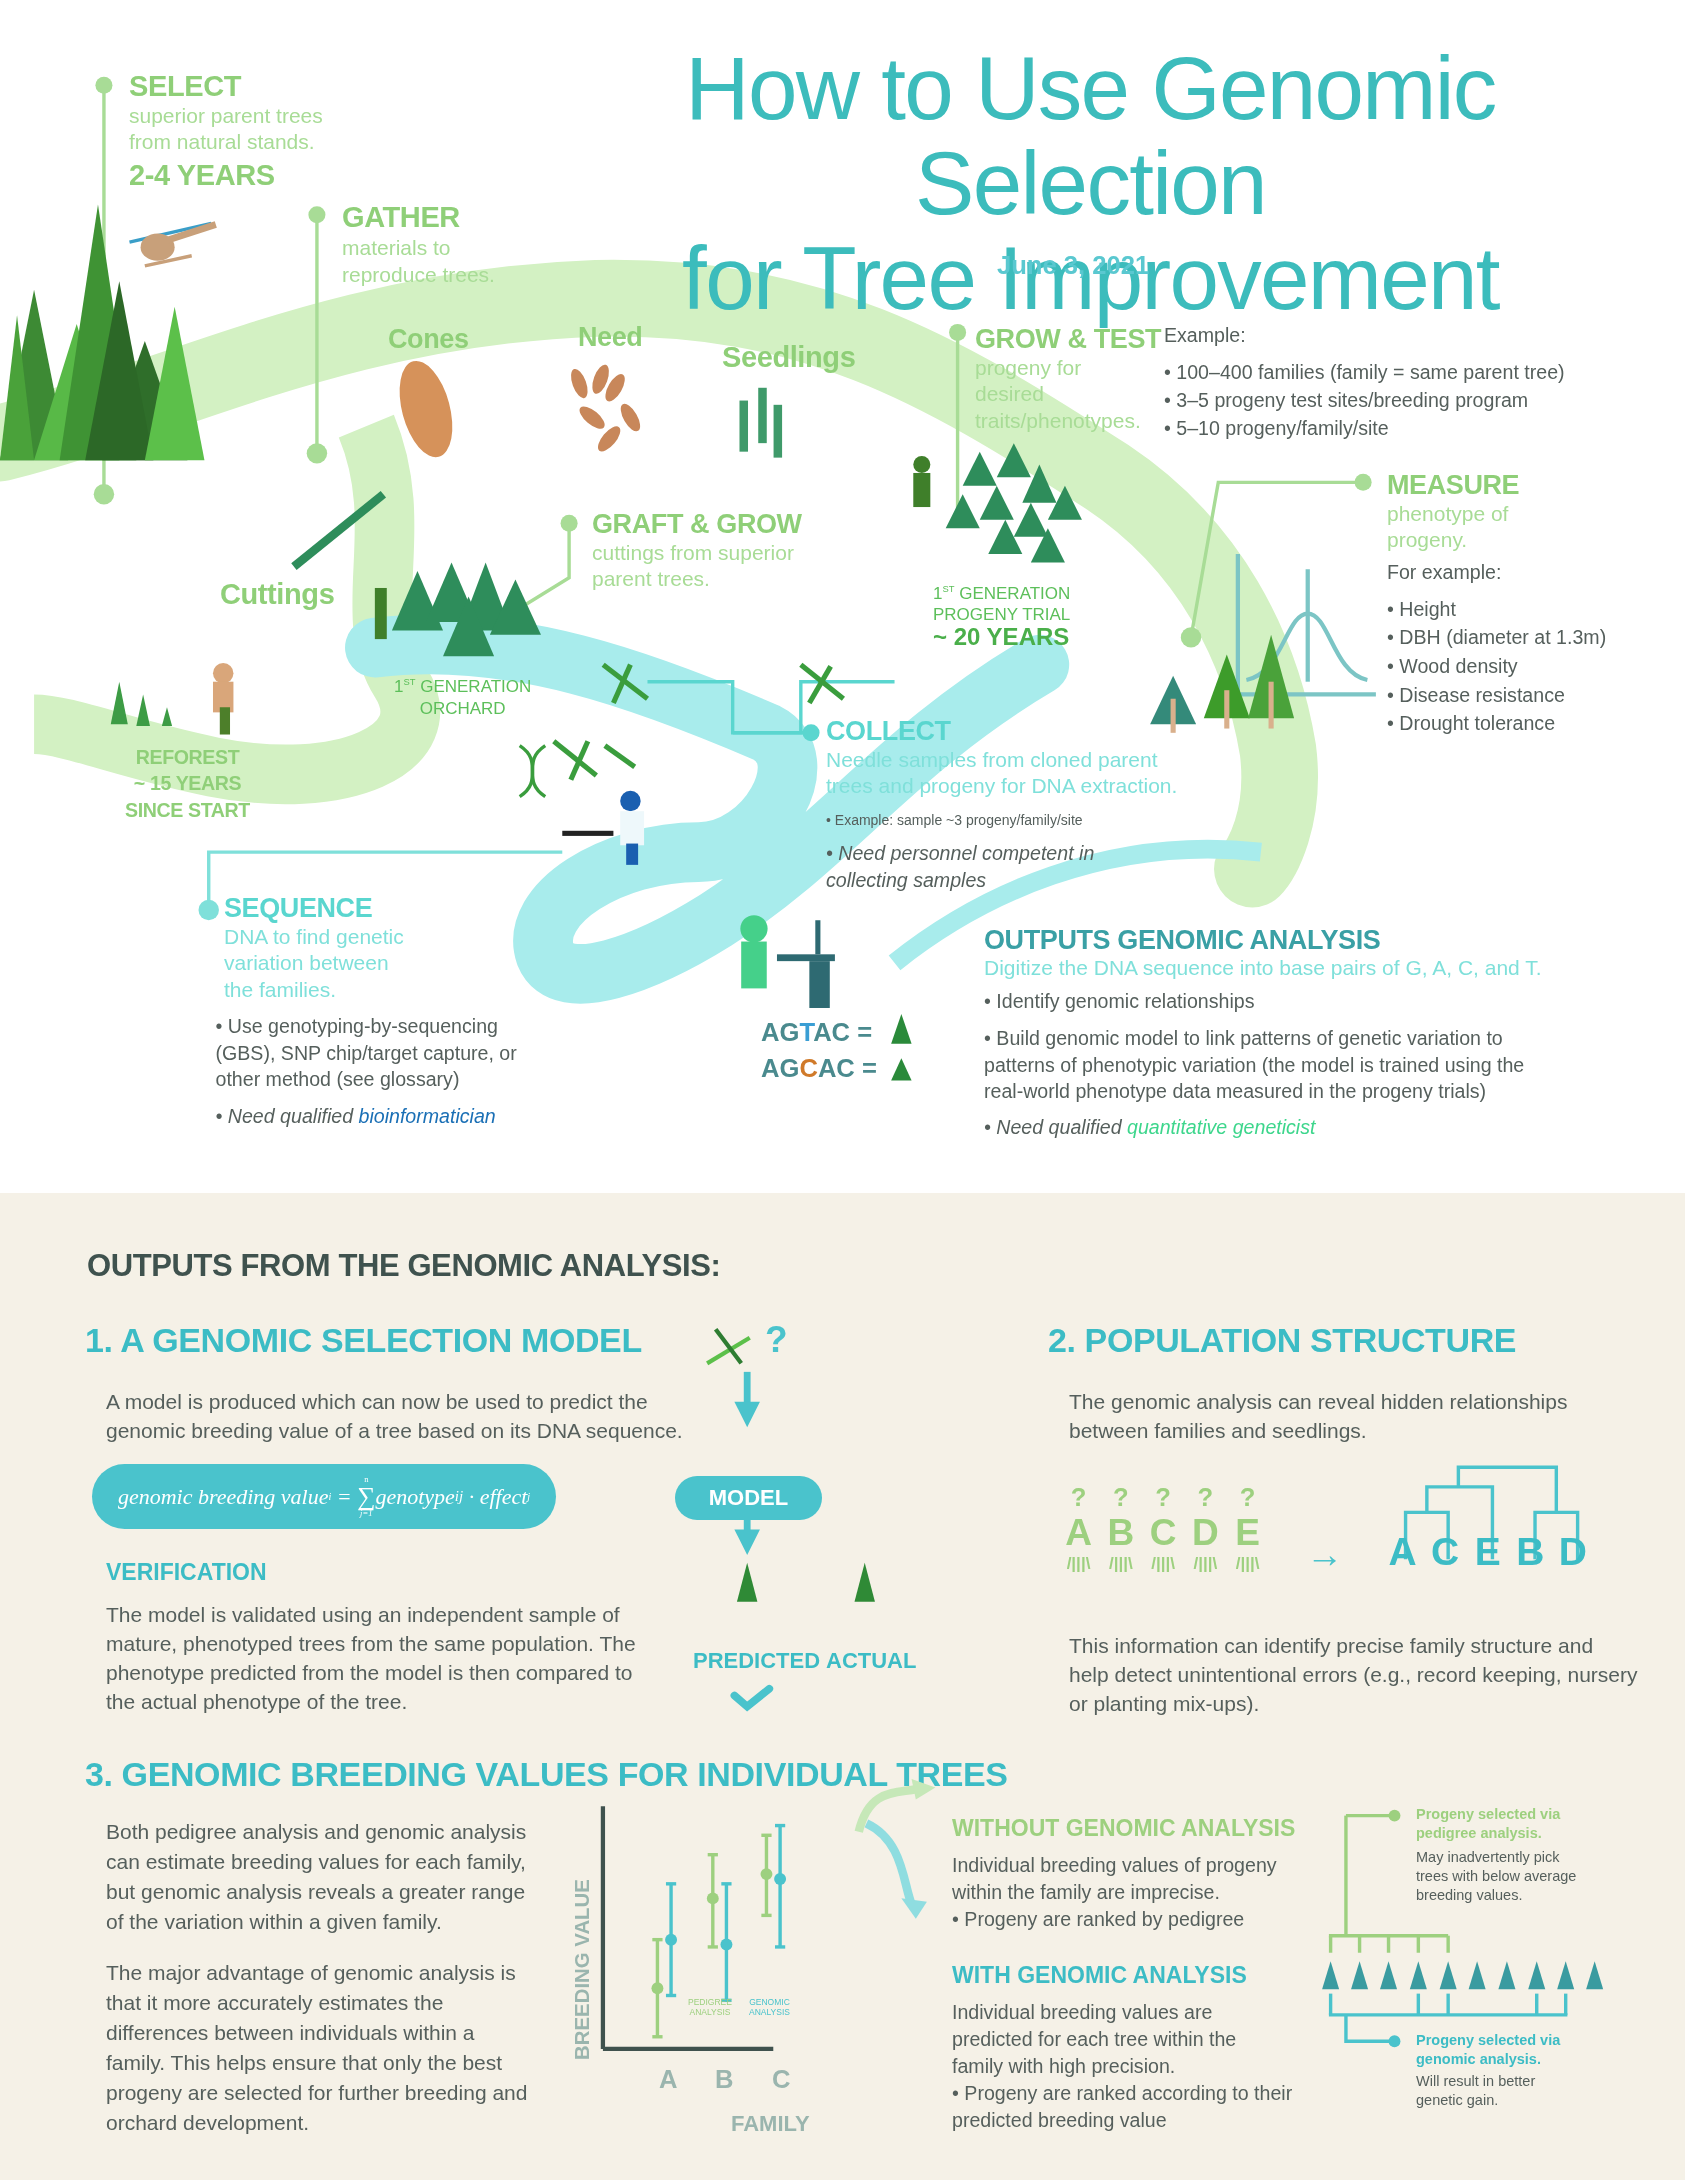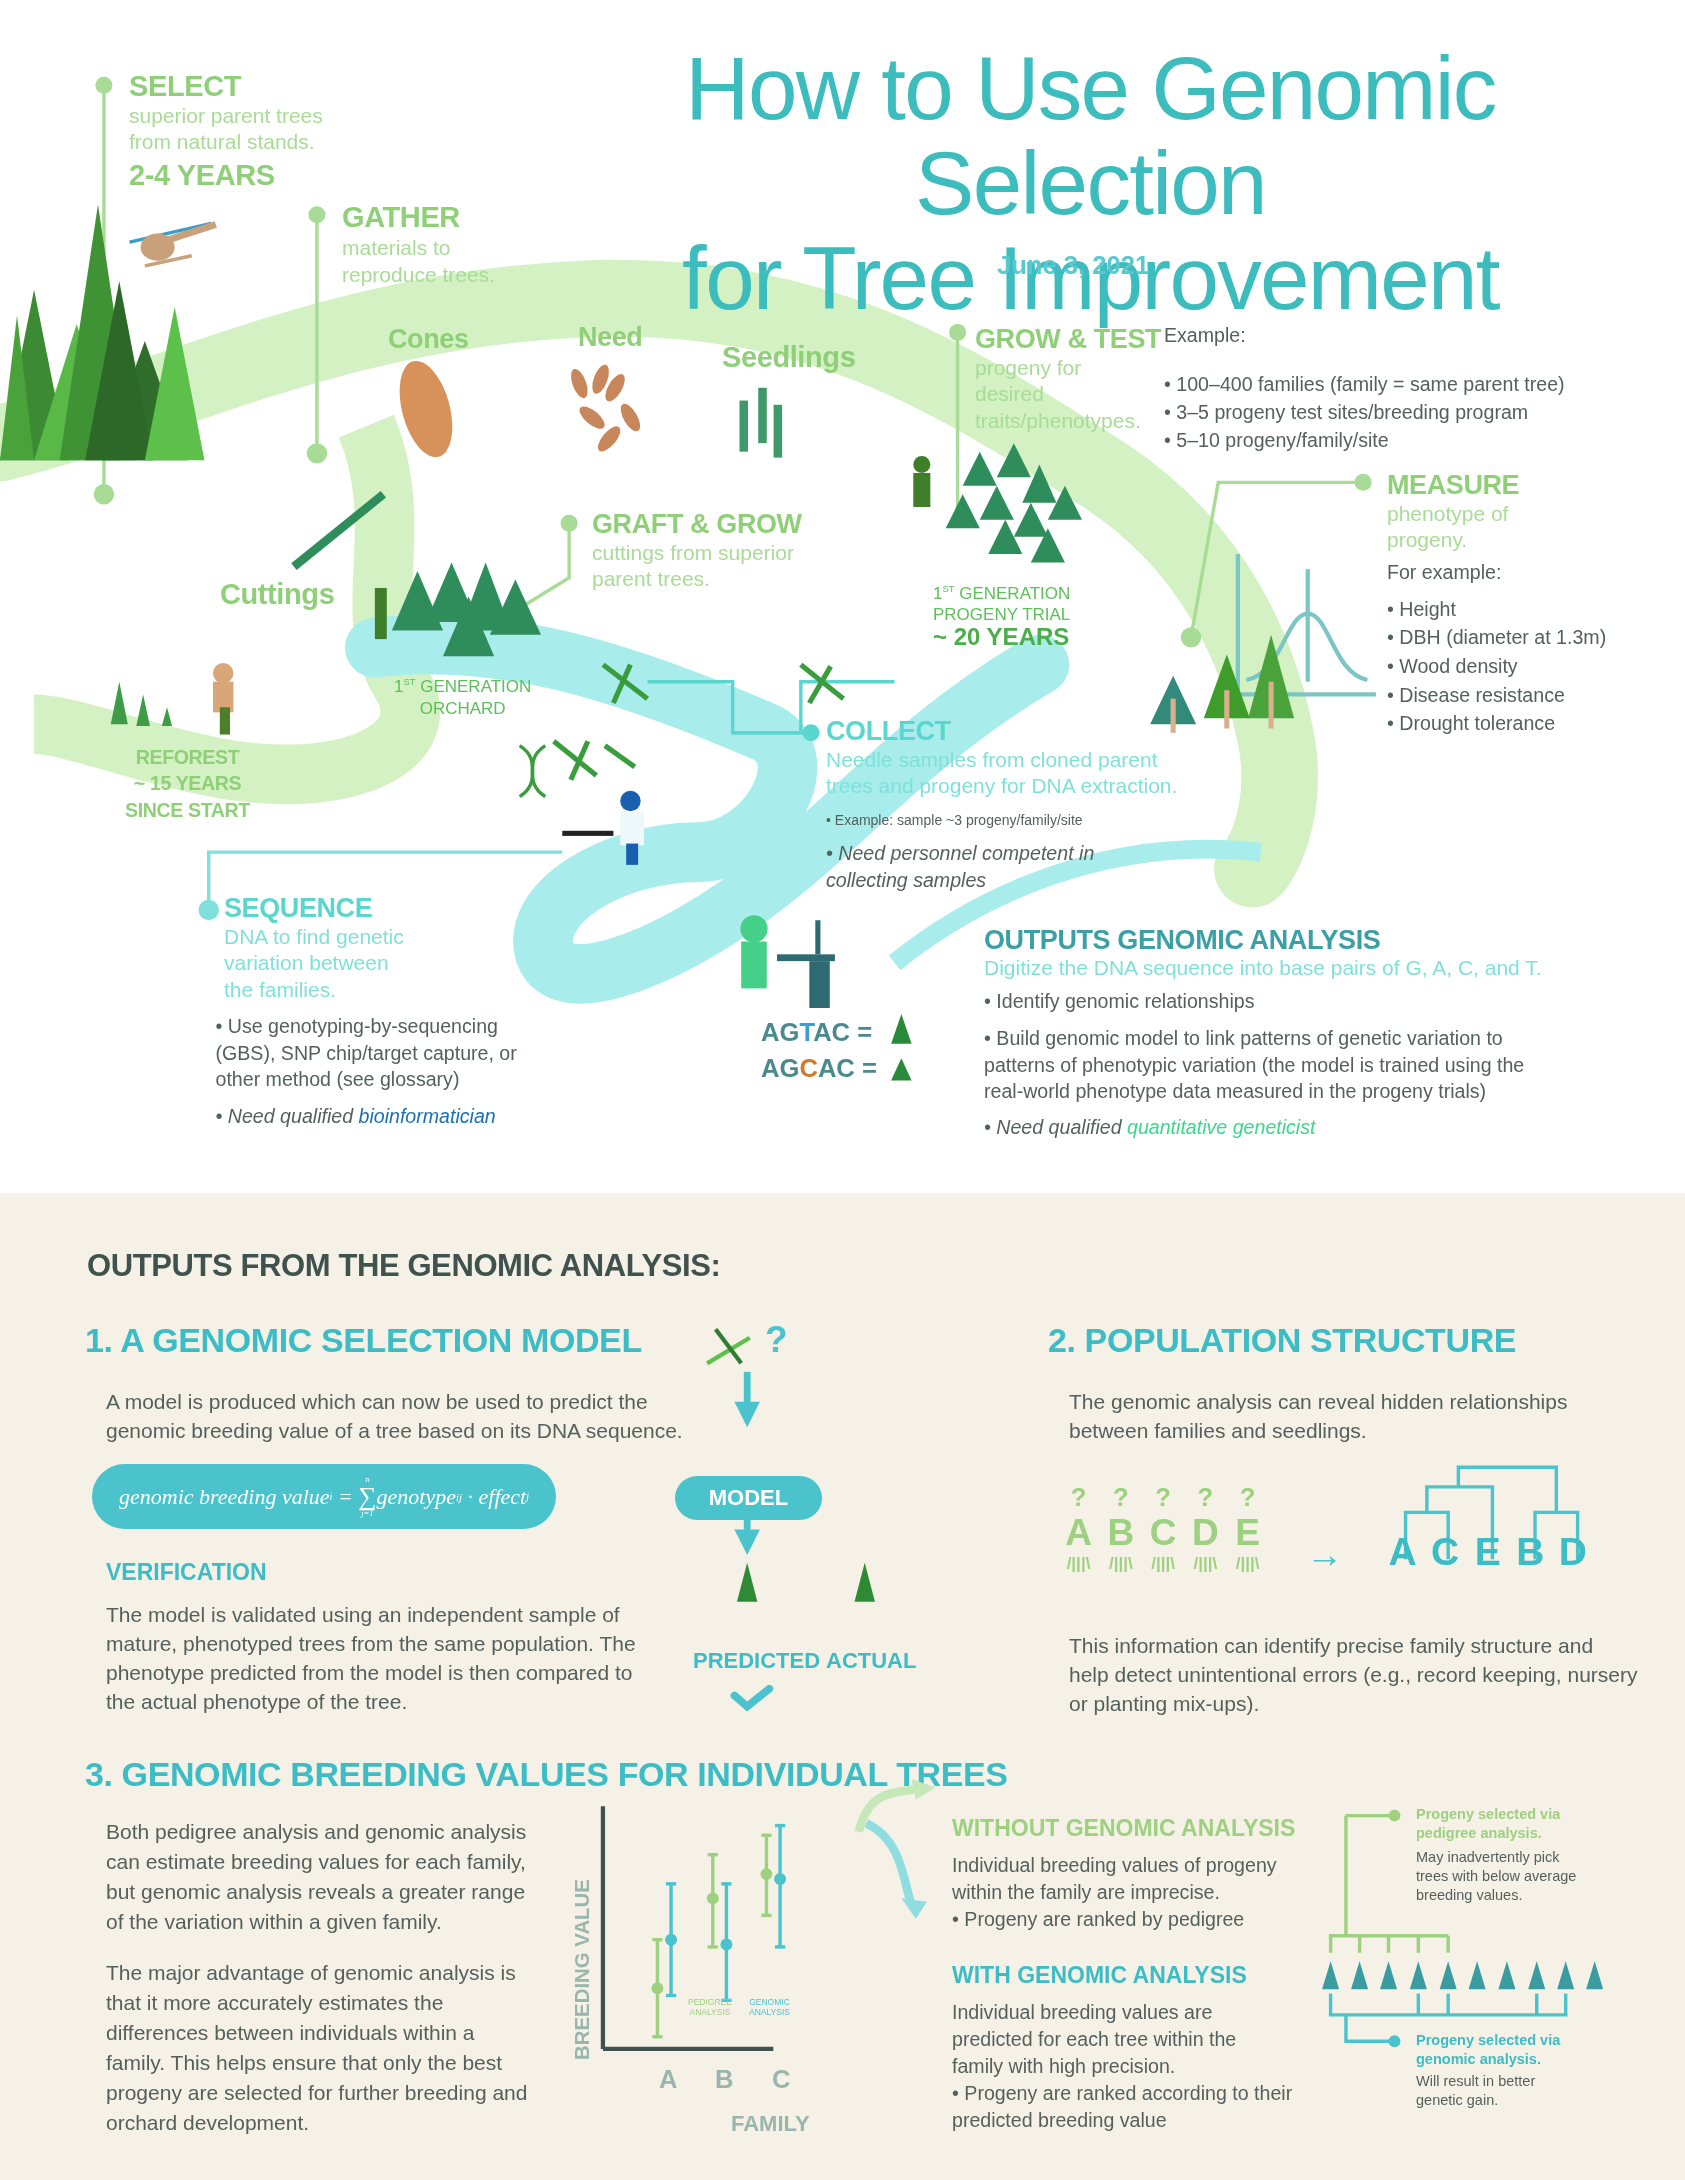--- a/index.html
+++ b/index.html
@@ -191,21 +191,21 @@
   <div class="abs h-green" style="left:722px; top:341px; font-size:29px;">Seedlings</div>
   <div class="abs h-green" style="left:220px; top:578px; font-size:29px;">Cuttings</div>
 
   <div class="abs" style="left:975px; top:324px;">
     <div class="h-green" style="font-size:27px;">GROW &amp; TEST</div>
     <div class="sub-green" style="font-size:21px; line-height:26.4px;">progeny for</div>
     <div class="sub-green" style="font-size:21px; line-height:26.4px;">desired</div>
     <div class="sub-green" style="font-size:21px; line-height:26.4px;">traits/phenotypes.</div>
   </div>
   <div class="abs body" style="left:1164px; top:324px; font-size:19.6px;">
-    <div style="margin-bottom:24px;">Example:</div>
+    <div style="margin-bottom:12px;">Example:</div>
     <div class="bullets" style="line-height:26.4px;">
       <div>• <span>100–400 families (family = same parent tree)</span></div>
       <div>• <span>3–5 progeny test sites/breeding program</span></div>
       <div>• <span>5–10 progeny/family/site</span></div>
     </div>
   </div>
 
   <div class="abs" style="left:1387px; top:470px;">
     <div class="h-green" style="font-size:27px;">MEASURE</div>
     <div class="sub-green" style="font-size:21px; line-height:25.6px;">phenotype of</div>
@@ -293,21 +293,21 @@
     <div>A model is produced which can now be used to predict the</div>
     <div>genomic breeding value of a tree based on its DNA sequence.</div>
   </div>
   <div class="abs pill" style="left:92px; top:271px; width:464px; height:65px; font-family:'Liberation Serif', serif; font-style:italic; font-size:22px;">
     <span>genomic breeding value</span><sub style="font-size:10.2px;">i</sub>&nbsp;<span>=</span>&nbsp;
     <span style="display:inline-flex; flex-direction:column; align-items:center; line-height:1; font-style:normal;">
       <span style="font-size:8.5px;">n</span>
       <span style="font-size:25.6px;">∑</span>
       <span style="font-size:8.5px; font-style:italic;">j=1</span>
     </span>
-    <span>genotype</span><sub style="font-size:11px;">ij</sub>&nbsp;<span>·</span>&nbsp;<span>effect</span><sub style="font-size:10.2px;">j</sub>
+    <span>genotype</span><sub style="font-size:15px;">ij</sub>&nbsp;<span>·</span>&nbsp;<span>effect</span><sub style="font-size:10.2px;">j</sub>
   </div>
 
   <div class="abs" style="left:106px; top:366px; font-weight:bold; font-size:23px; color:#3cbcc5;">VERIFICATION</div>
   <div class="abs body" style="left:106px; top:407px; font-size:21px; line-height:29px;">
     <div>The model is validated using an independent sample of</div>
     <div>mature, phenotyped trees from the same population. The</div>
     <div>phenotype predicted from the model is then compared to</div>
     <div>the actual phenotype of the tree.</div>
   </div>
 

